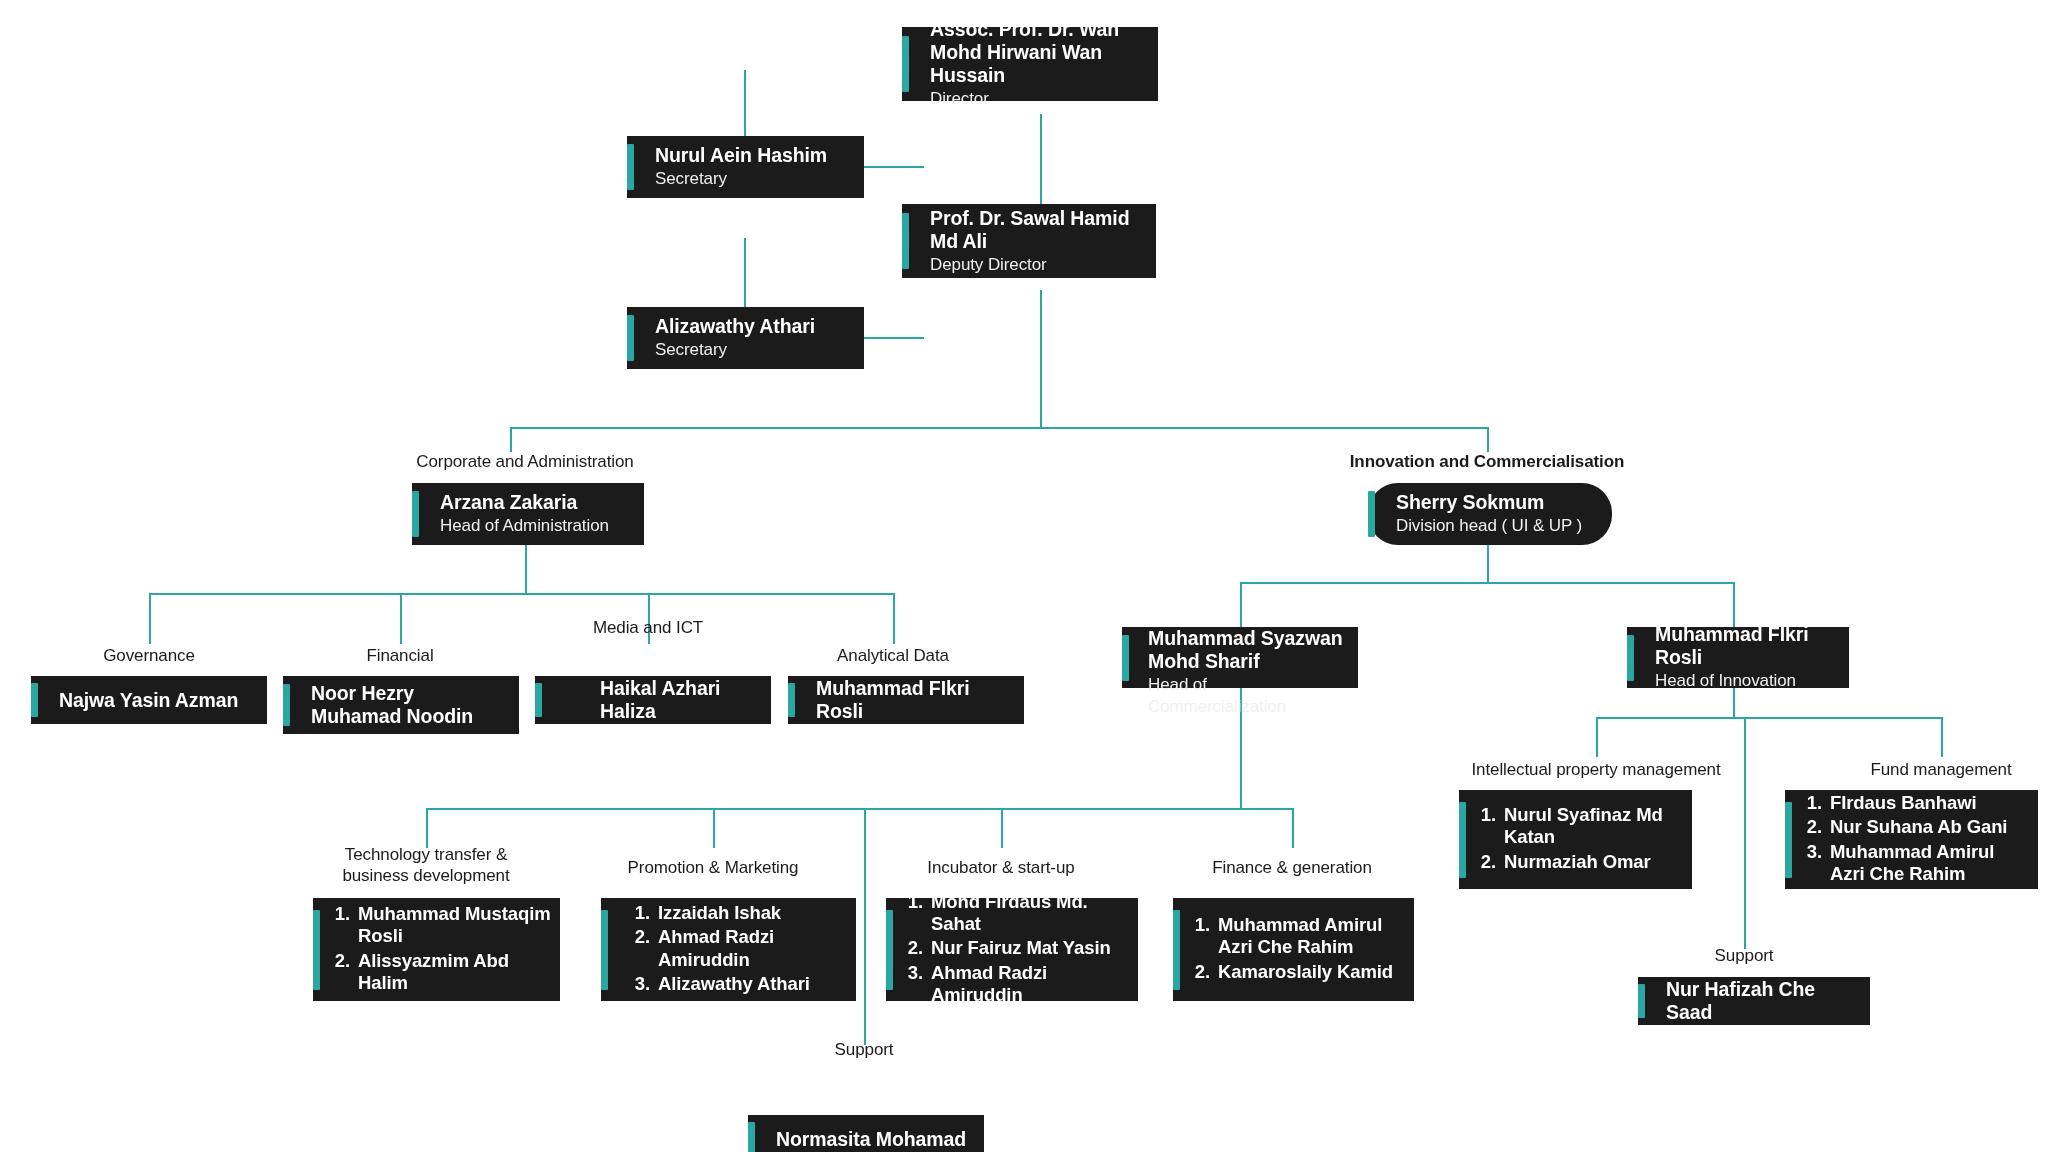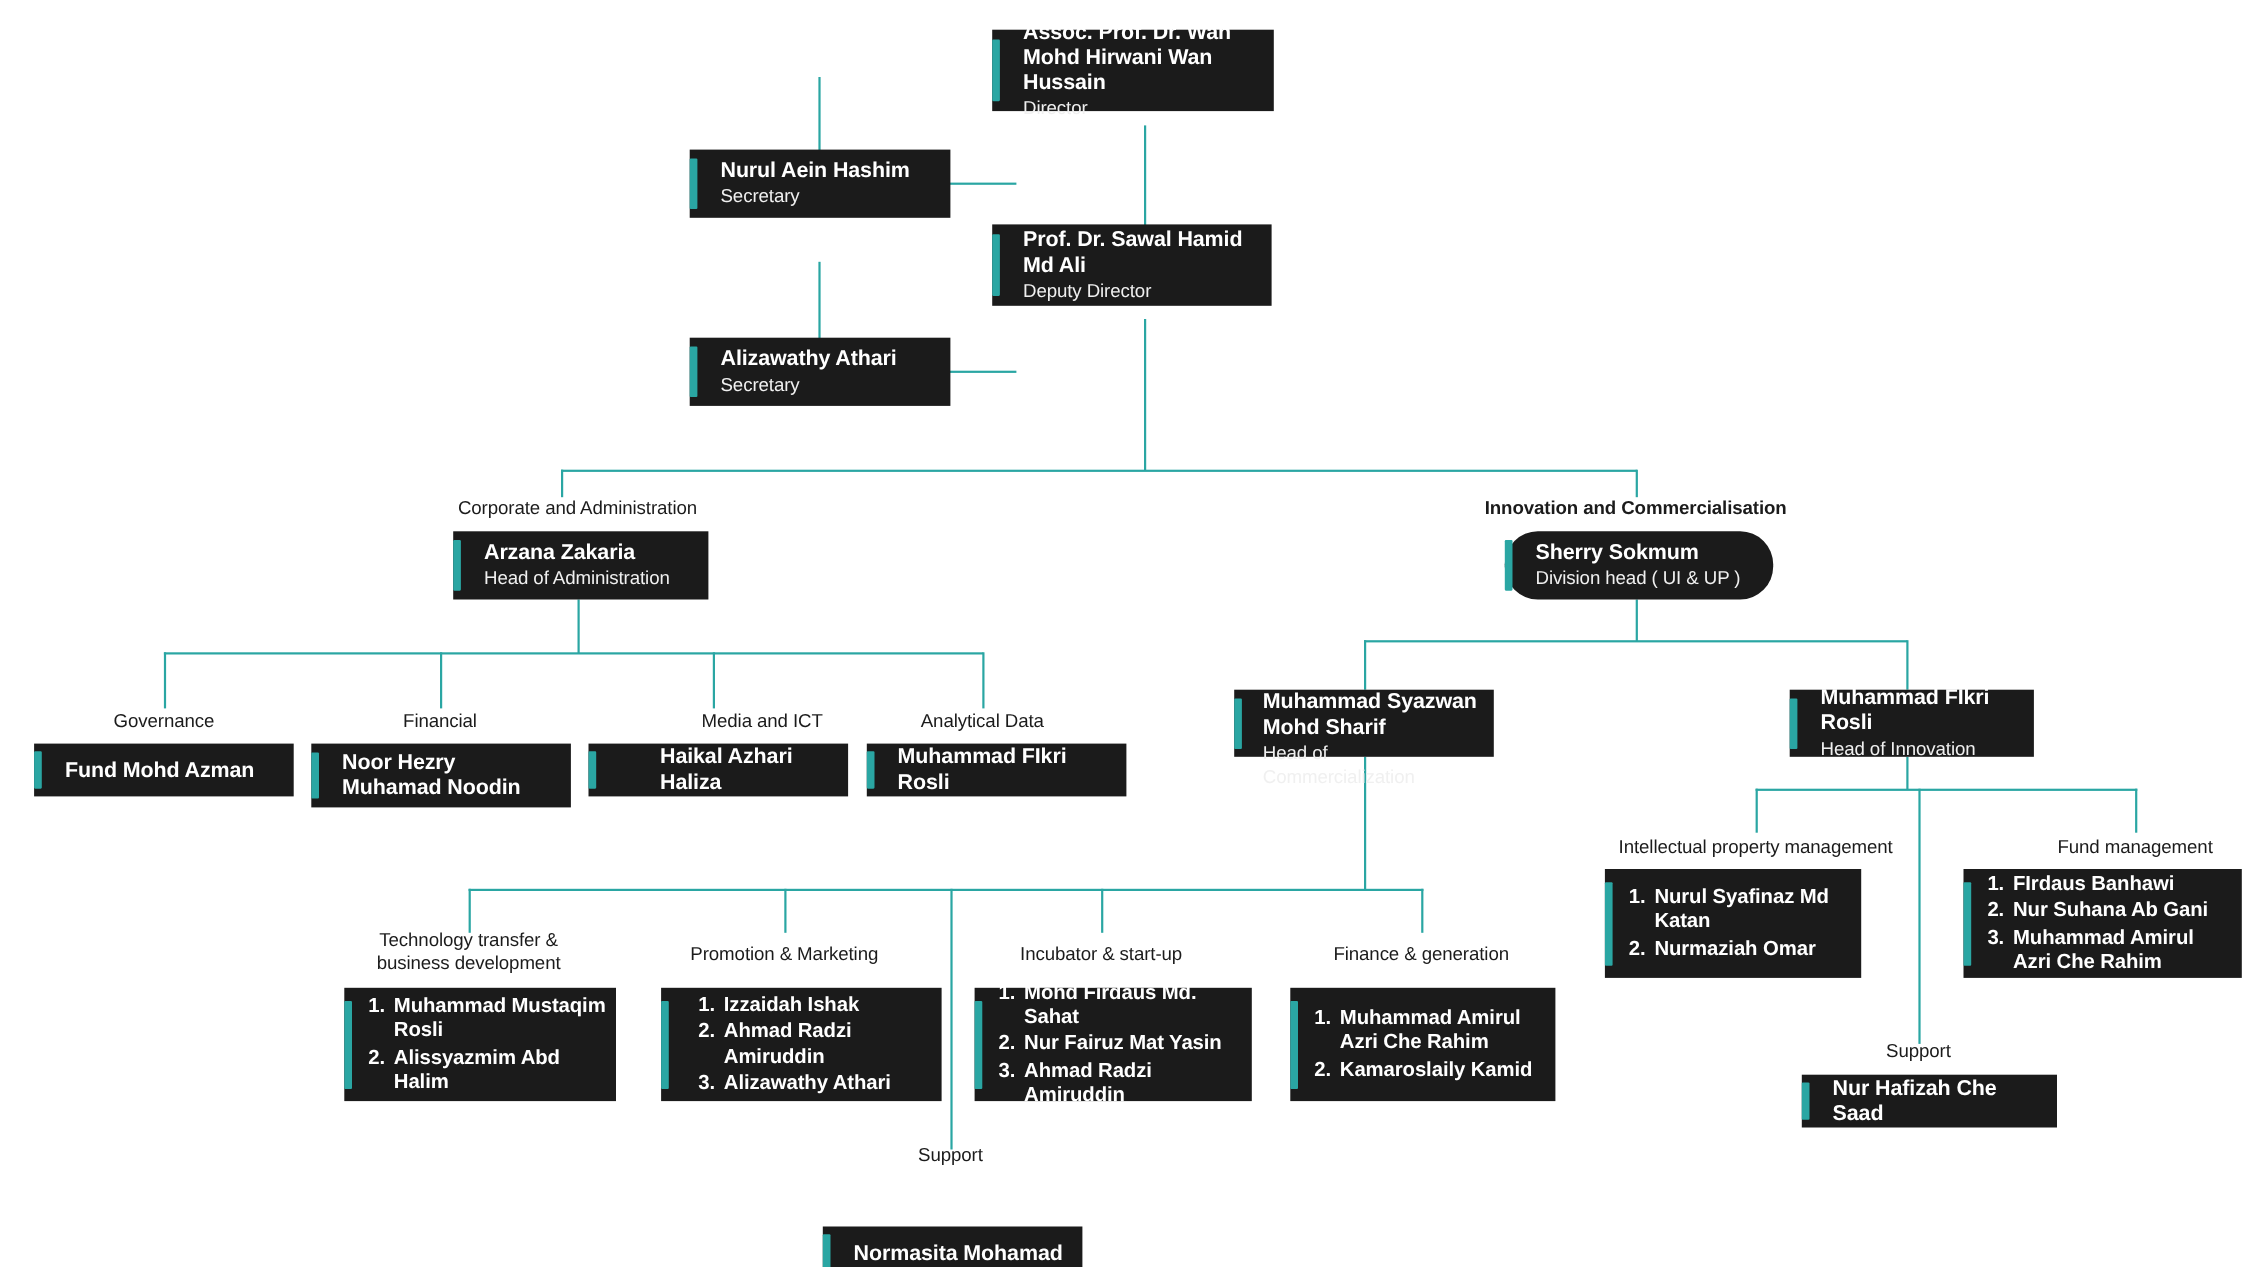--- a/index.html
+++ b/index.html
@@ -131,33 +131,33 @@
     <div class="inner">
       <div class="nm">Sherry Sokmum</div>
       <div class="rl">Division head ( UI &amp; UP )</div>
     </div>
   </div>
 
   <div class="cap" style="left:49px; top:646px; width:200px;">Governance</div>
   <div class="node compact" style="left:31px; top:676px; width:236px; height:48px;">
     <span class="accent" style="height:34px;"></span>
     <div class="inner">
-      <div class="nm">Fund Mohd Azman</div>
+      <div class="nm">Najwa Yasin Azman</div>
     </div>
   </div>
 
   <div class="cap" style="left:300px; top:646px; width:200px;">Financial</div>
   <div class="node compact" style="left:283px; top:676px; width:236px; height:58px;">
     <span class="accent" style="height:42px;"></span>
     <div class="inner">
       <div class="nm">Noor Hezry Muhamad Noodin</div>
     </div>
   </div>
 
-  <div class="cap" style="left:548px; top:646px; width:200px;text-align:right;">Media and ICT</div>
+  <div class="cap" style="left:548px; top:618px; width:200px;">Media and ICT</div>
   <div class="node compact" style="left:535px; top:676px; width:236px; height:48px;padding-left:37px;">
     <span class="accent" style="height:34px;"></span>
     <div class="inner">
       <div class="nm">Haikal Azhari Haliza</div>
     </div>
   </div>
 
   <div class="cap" style="left:793px; top:646px; width:200px;">Analytical Data</div>
   <div class="node compact" style="left:788px; top:676px; width:236px; height:48px;">
     <span class="accent" style="height:34px;"></span>

